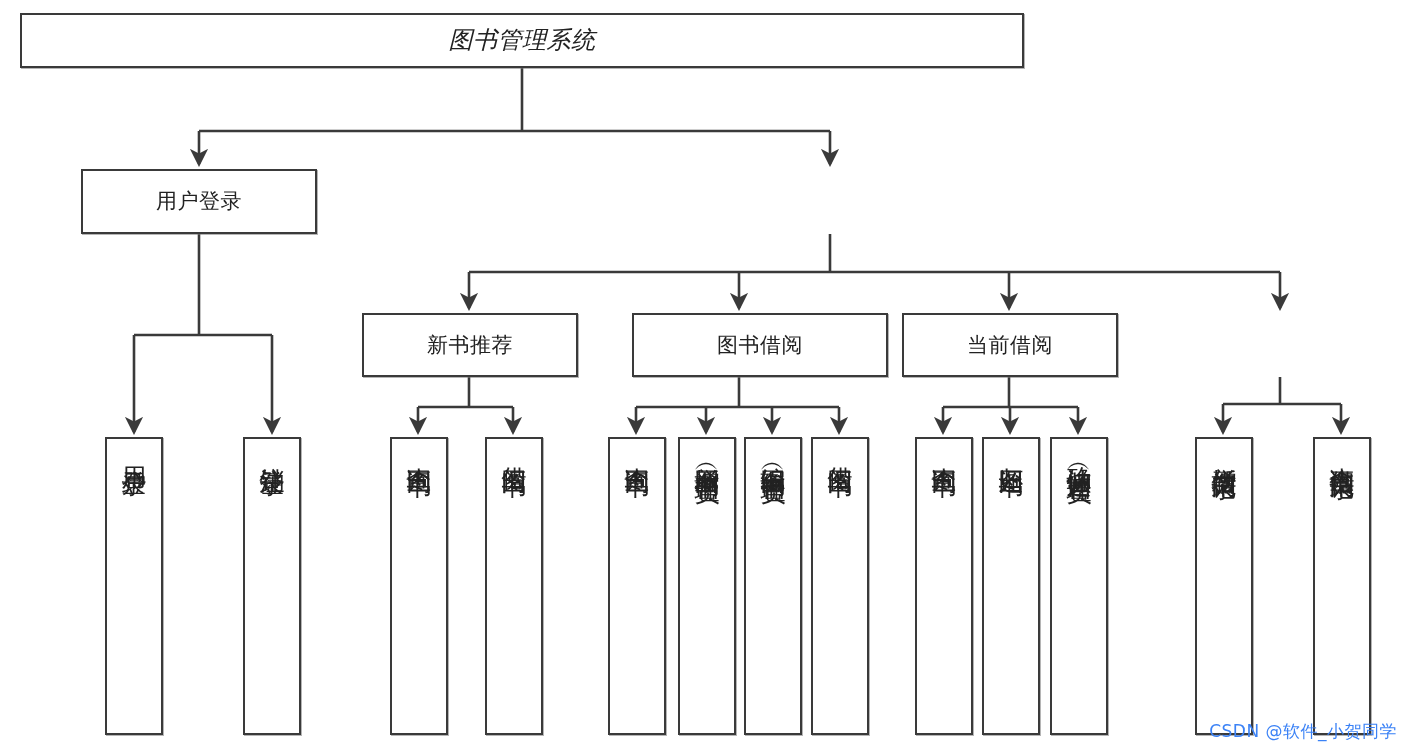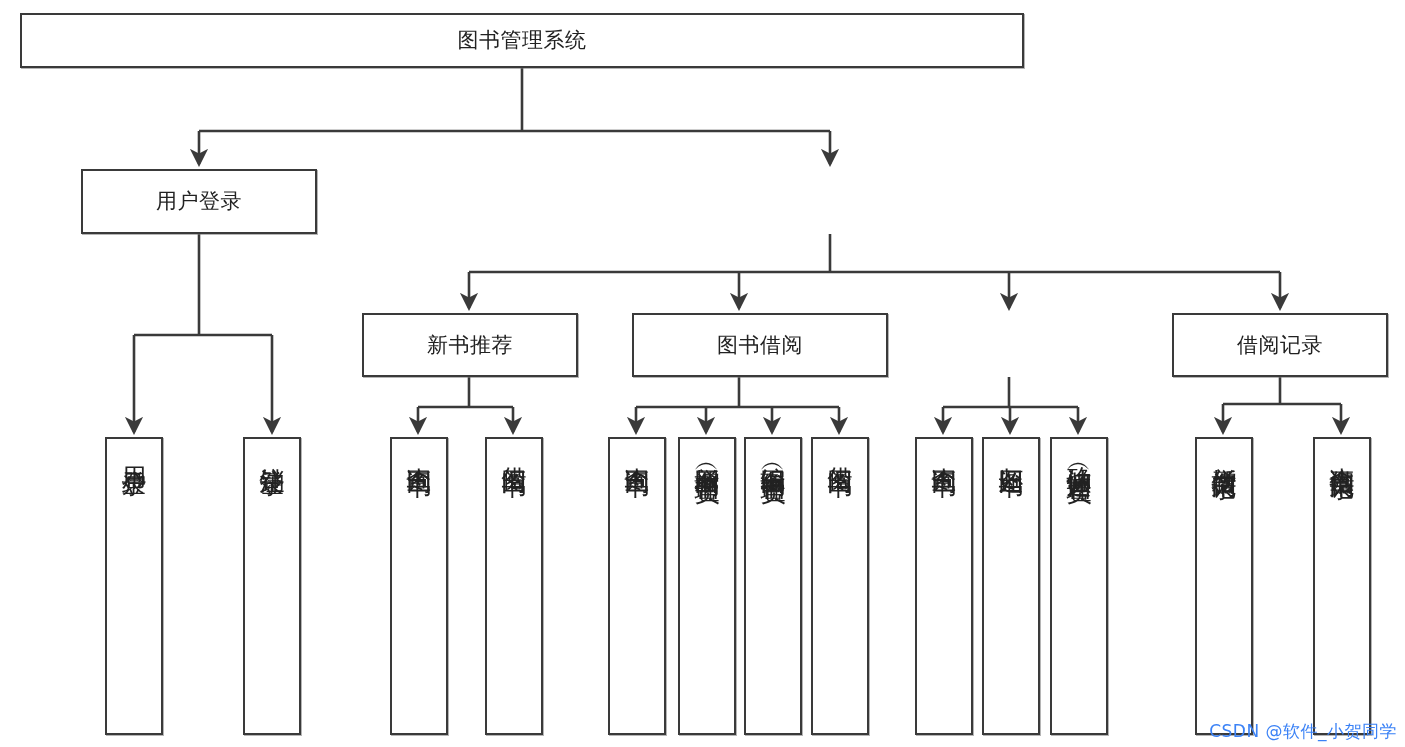--- a/index.html
+++ b/index.html
@@ -37,21 +37,22 @@
     text-align:center;
     line-height:1.18;
     letter-spacing:.5px;
     white-space:nowrap;
   }
   
   .node.horiz .label{
     font-size:21px;
   }
   .node.root .label{
-    font-size:21px;
+    font-size:24px;
+    font-style:italic;
   }
   
   .node.vert{
     align-items:flex-start;
     justify-content:center;
     padding-top:8px;
   }
   .node.vert .label{
     writing-mode:vertical-rl;
     text-orientation:upright;
@@ -135,22 +136,22 @@
   <div class="node horiz" style="left:81px; top:169px; width:236px; height:65px;">
     <span class="label">用户登录</span>
   </div>
 
   <div class="node horiz" style="left:362px; top:313px; width:216px; height:64px;">
     <span class="label">新书推荐</span>
   </div>
   <div class="node horiz" style="left:632px; top:313px; width:256px; height:64px;">
     <span class="label">图书借阅</span>
   </div>
-  <div class="node horiz" style="left:1172px; top:313px; width:216px; height:64px;">
-    <span class="label">借阅记录</span>
+  <div class="node horiz" style="left:902px; top:313px; width:216px; height:64px;">
+    <span class="label">当前借阅</span>
   </div>
 
   <div class="node vert" style="left:105px; top:437px; width:58px; height:298px;">
     <span class="label">用户登录</span>
   </div>
   <div class="node vert" style="left:243px; top:437px; width:58px; height:298px;">
     <span class="label">注销登录</span>
   </div>
 
   <div class="node vert" style="left:390px; top:437px; width:58px; height:298px;">

